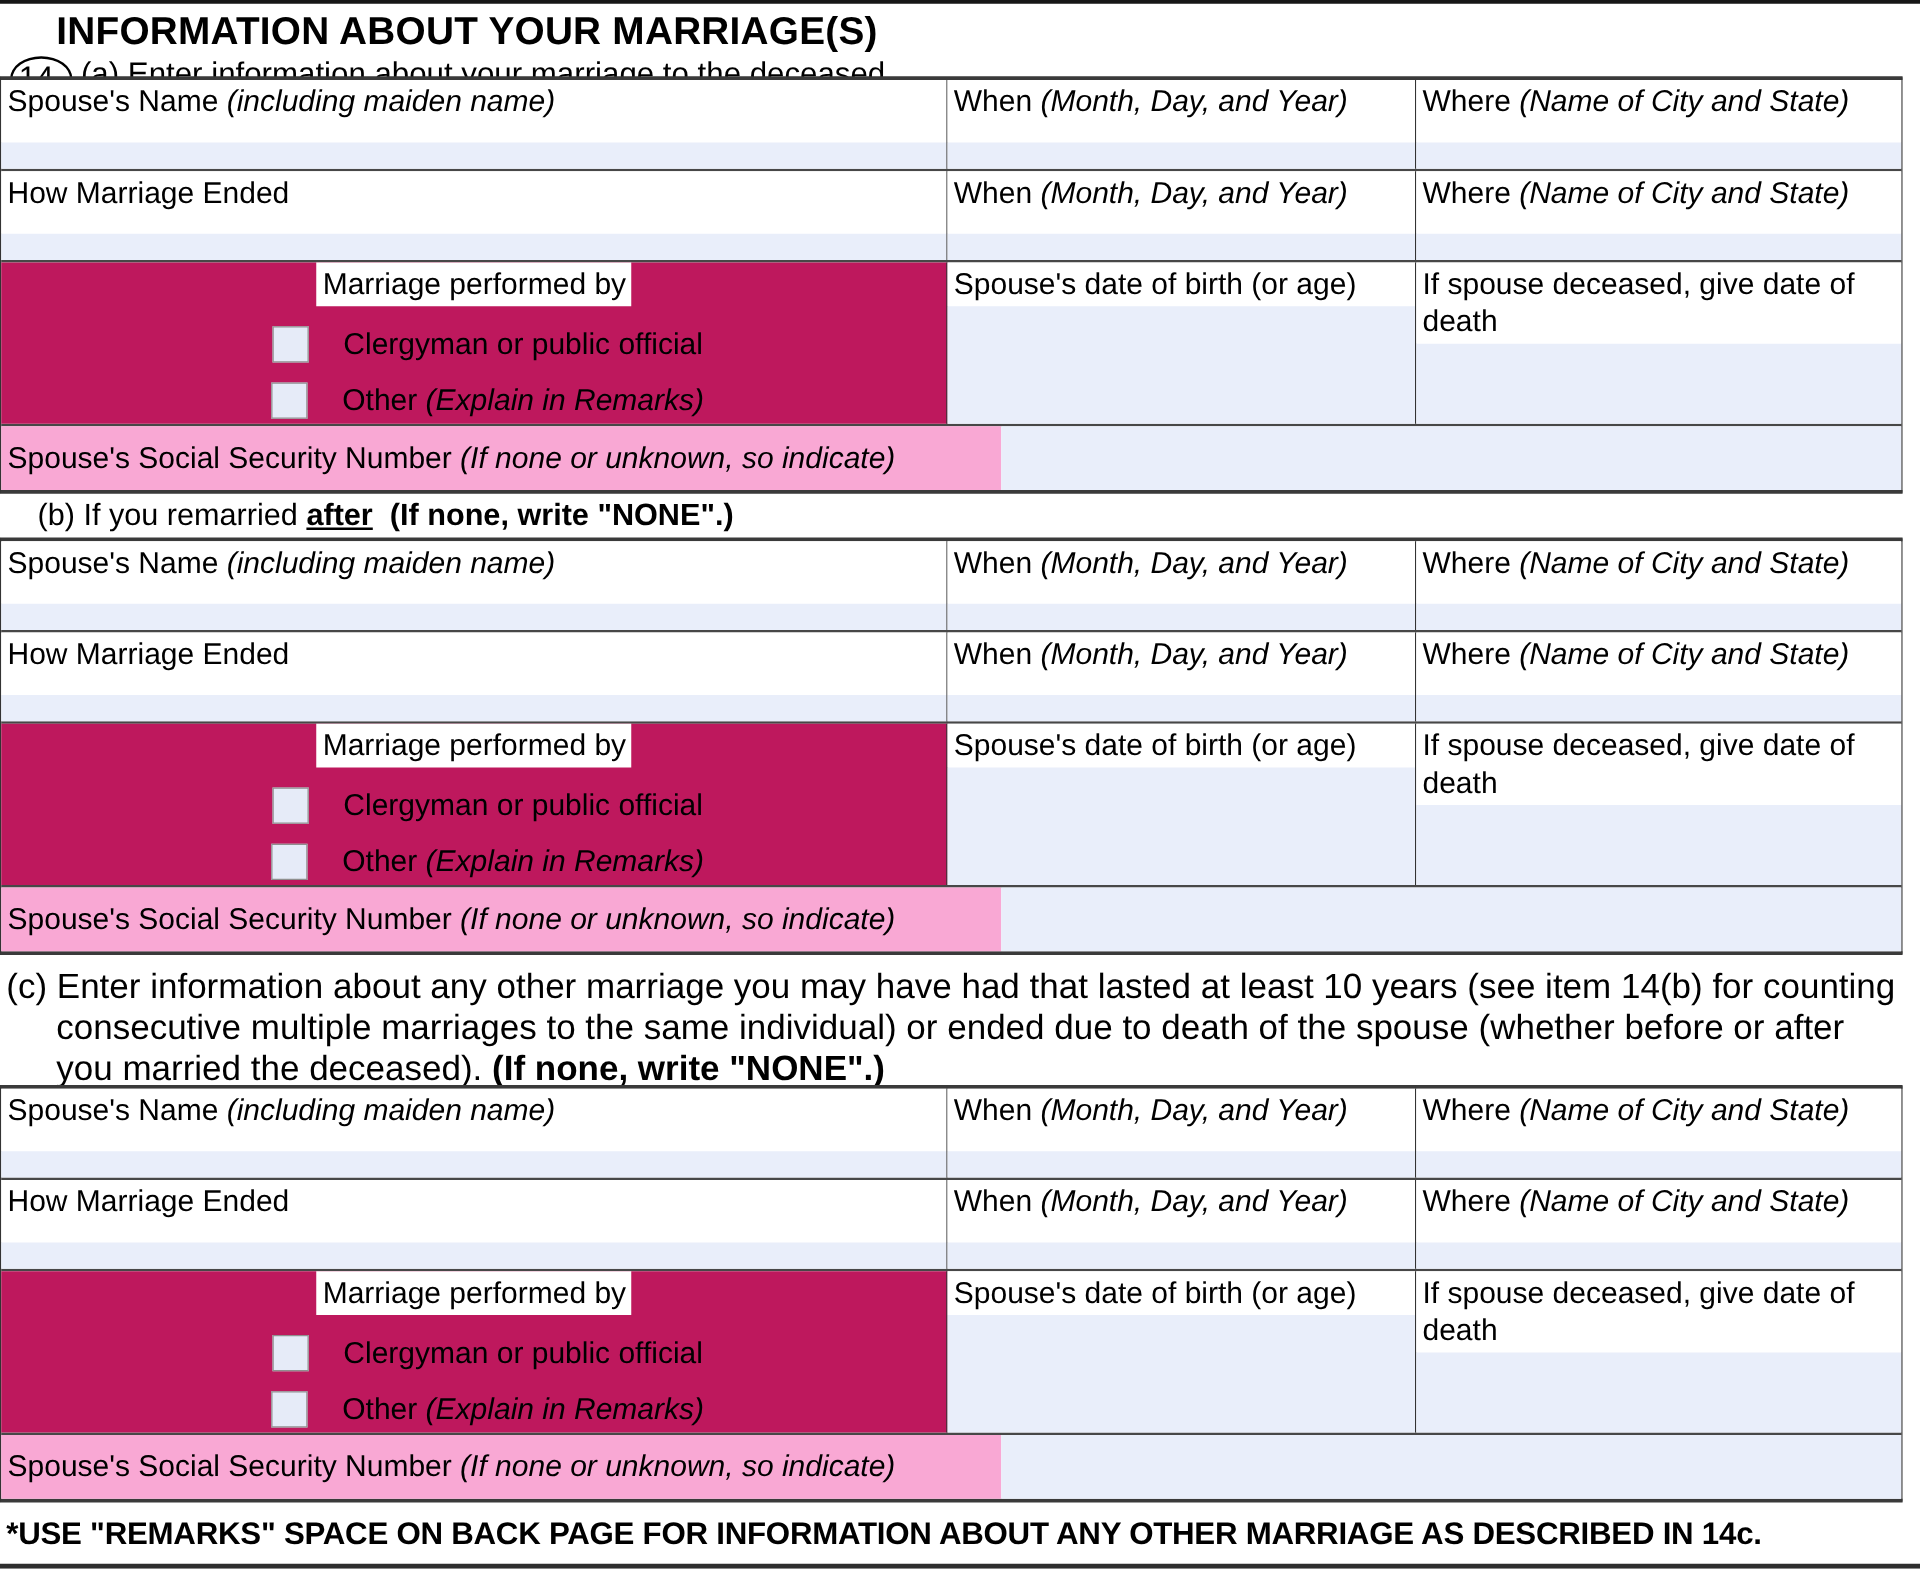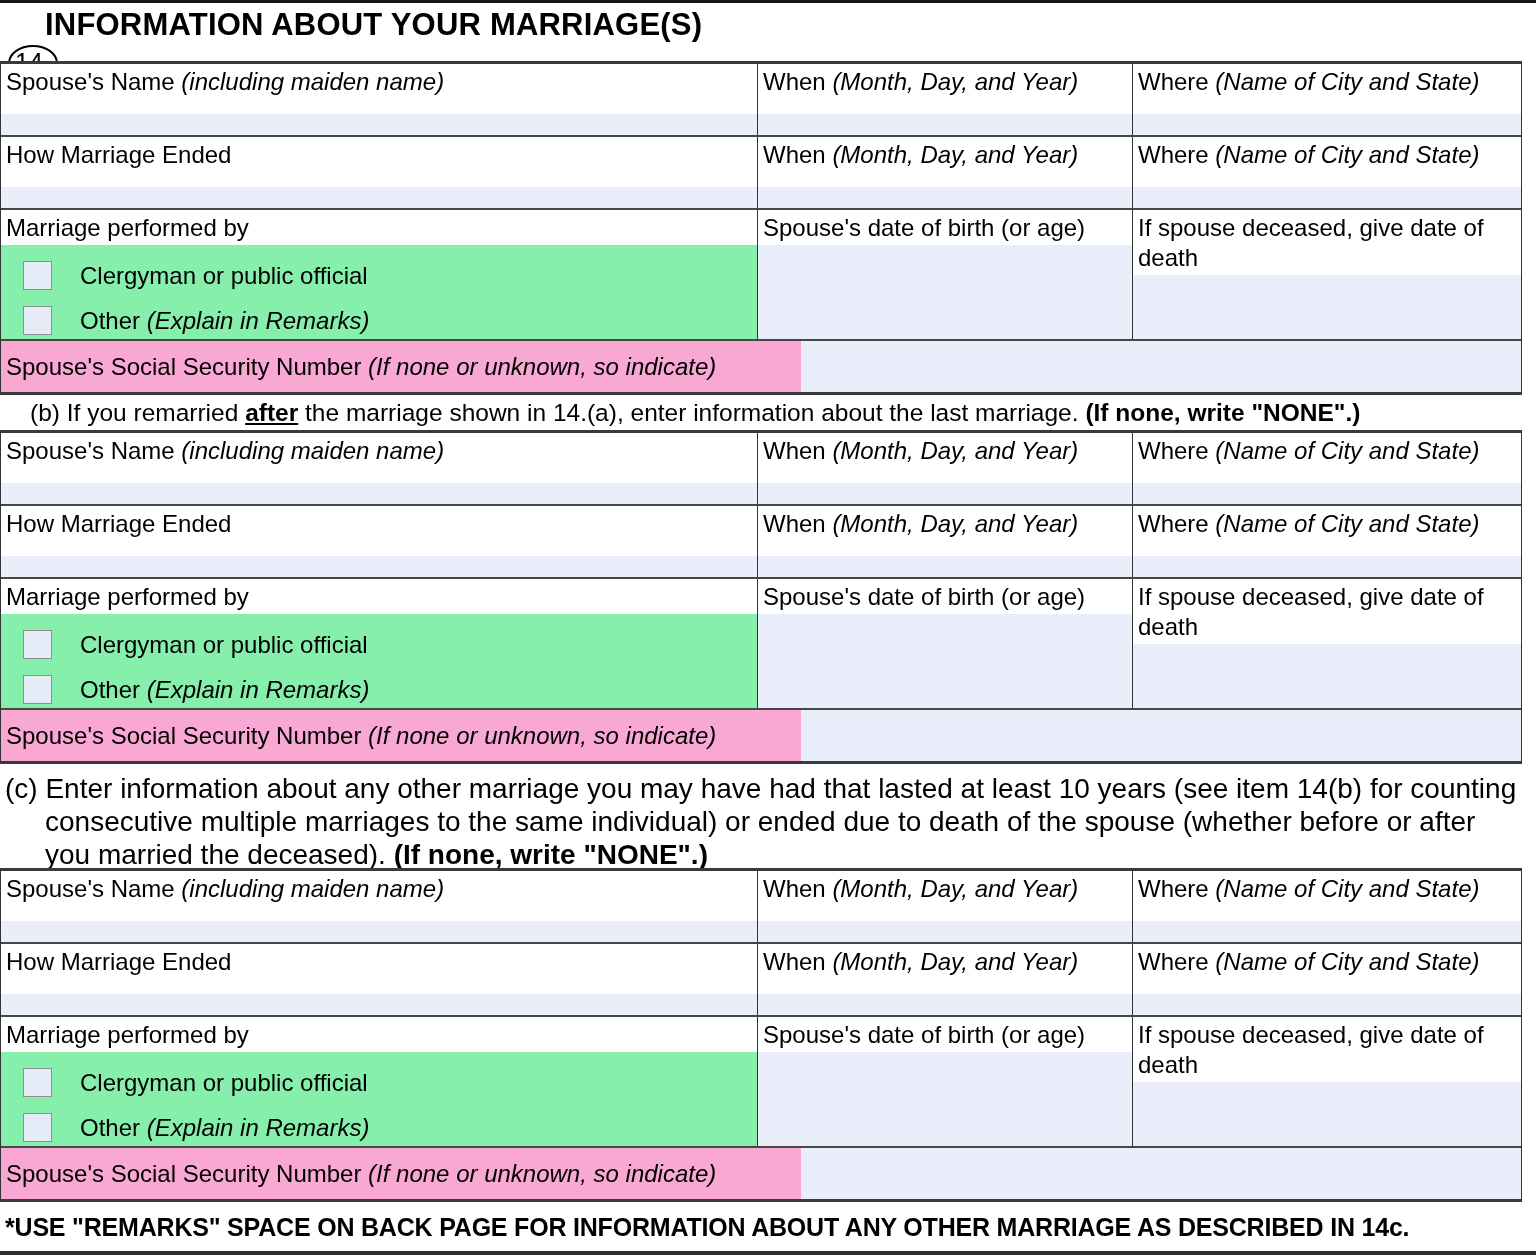--- a/index.html
+++ b/index.html
@@ -22,21 +22,21 @@
   .r12{height:73px;}
   .r3{height:131px;}
   .cell{border-right:1.5px solid #333;display:flex;flex-direction:column;box-sizing:border-box;min-width:0;}
   .cell:last-child{border-right:none;}
   .clabel{background:#fff;padding:3px 4px 2px 5px;font-size:24px;line-height:30px;flex:0 0 auto;}
   .r12 .clabel{height:50px;box-sizing:border-box;white-space:nowrap;overflow:hidden;}
   .cinput{background:#e9eefa;flex:1 1 auto;}
   .note{font-style:italic;}
 
   
-  .cbcell{background:#86efac;}
+  .cbcell{background:#be185d;align-items:center;}
   .cbline{display:flex;align-items:center;margin:16px 0 0 22px;}
   .cbox{width:29px;height:29px;background:#e6ebf8;border:1.5px solid #8f8f8f;box-sizing:border-box;flex:0 0 auto;}
   .cbtext{margin-left:28px;font-size:24px;white-space:nowrap;}
 
   
   .ssnrow{flex:1 1 auto;display:flex;box-sizing:border-box;}
   .ssn-label{width:800px;box-sizing:border-box;background:#f9a8d4;display:flex;align-items:center;
              padding-left:5px;font-size:24px;white-space:nowrap;overflow:hidden;}
   .ssn-input{flex:1 1 auto;background:#e9eefa;}
 
@@ -56,20 +56,21 @@
 </head>
 <body>
 
 <div class="page">
   <div class="topbar"></div>
 
   <div class="hdr">
     <div class="hdr-title">INFORMATION ABOUT YOUR MARRIAGE(S)</div>
     <div class="item-line">
       <span class="circle">14.</span>
+      <span>(a) Enter information about your marriage to the deceased.</span>
     </div>
   </div>
 
   <div class="mtable">
     <div class="trow r12">
       <div class="cell">
         <div class="clabel"><span>Spouse's Name</span> <span class="note">(including maiden name)</span></div>
         <div class="cinput"></div>
       </div>
       <div class="cell">
@@ -116,21 +117,21 @@
         <div class="cinput"></div>
       </div>
     </div>
     <div class="ssnrow">
       <div class="ssn-label"><span>Spouse's Social Security Number</span>&nbsp;<span class="note">(If none or unknown, so indicate)</span></div>
       <div class="ssn-input"></div>
     </div>
   </div>
 
   <div class="intro-b">
-    <span>(b) If you remarried</span>&nbsp;<span class="em-after">after</span>&nbsp;<span>the marriage shown in 14.(a), enter information about the last marriage.</span>&nbsp;<span class="bold">(If none, write "NONE".)</span>
+    <span>(b) If you remarried</span>&nbsp;<span class="em-after">after</span>&nbsp;&nbsp;<span class="bold">(If none, write "NONE".)</span>
   </div>
 
   <div class="mtable">
     <div class="trow r12">
       <div class="cell">
         <div class="clabel"><span>Spouse's Name</span> <span class="note">(including maiden name)</span></div>
         <div class="cinput"></div>
       </div>
       <div class="cell">
         <div class="clabel"><span>When</span> <span class="note">(Month, Day, and Year)</span></div>

